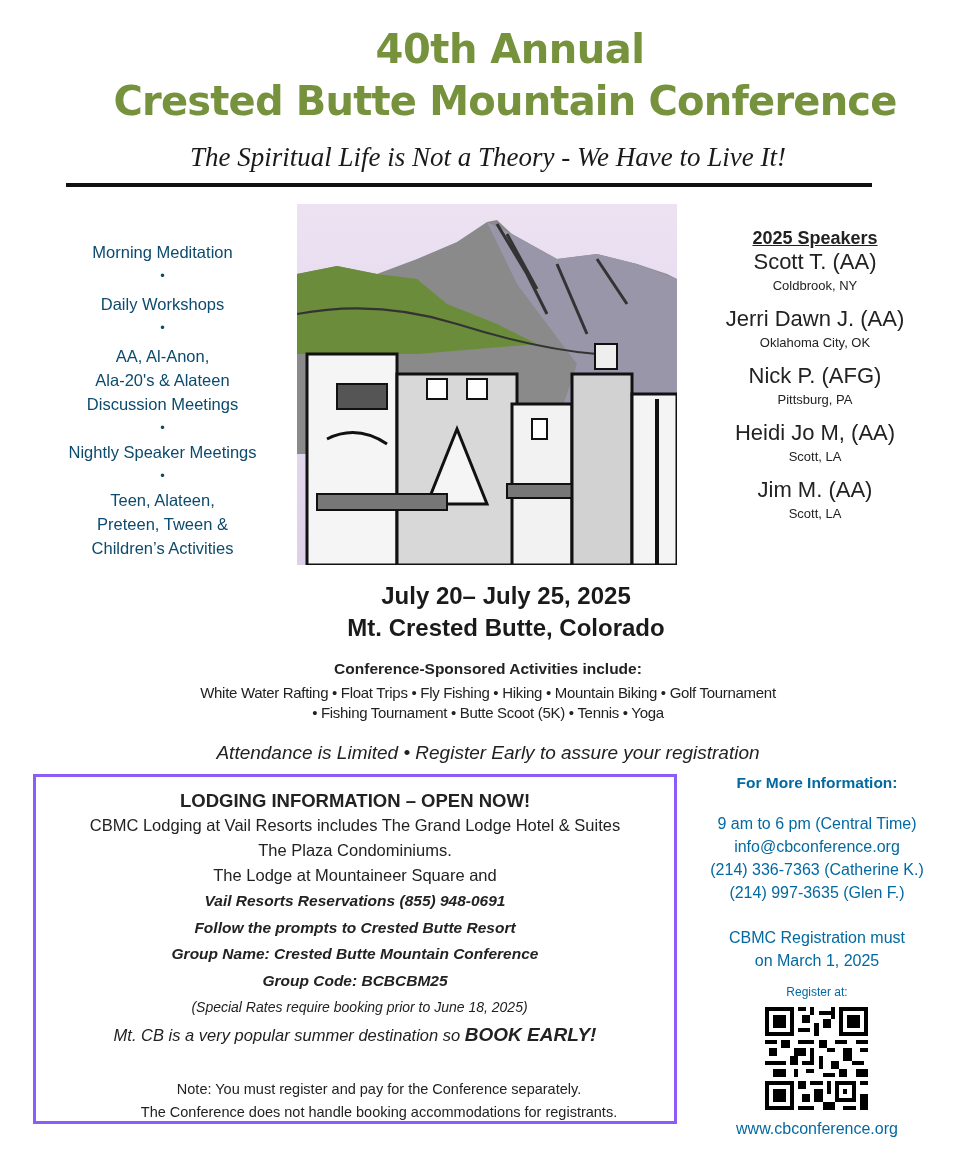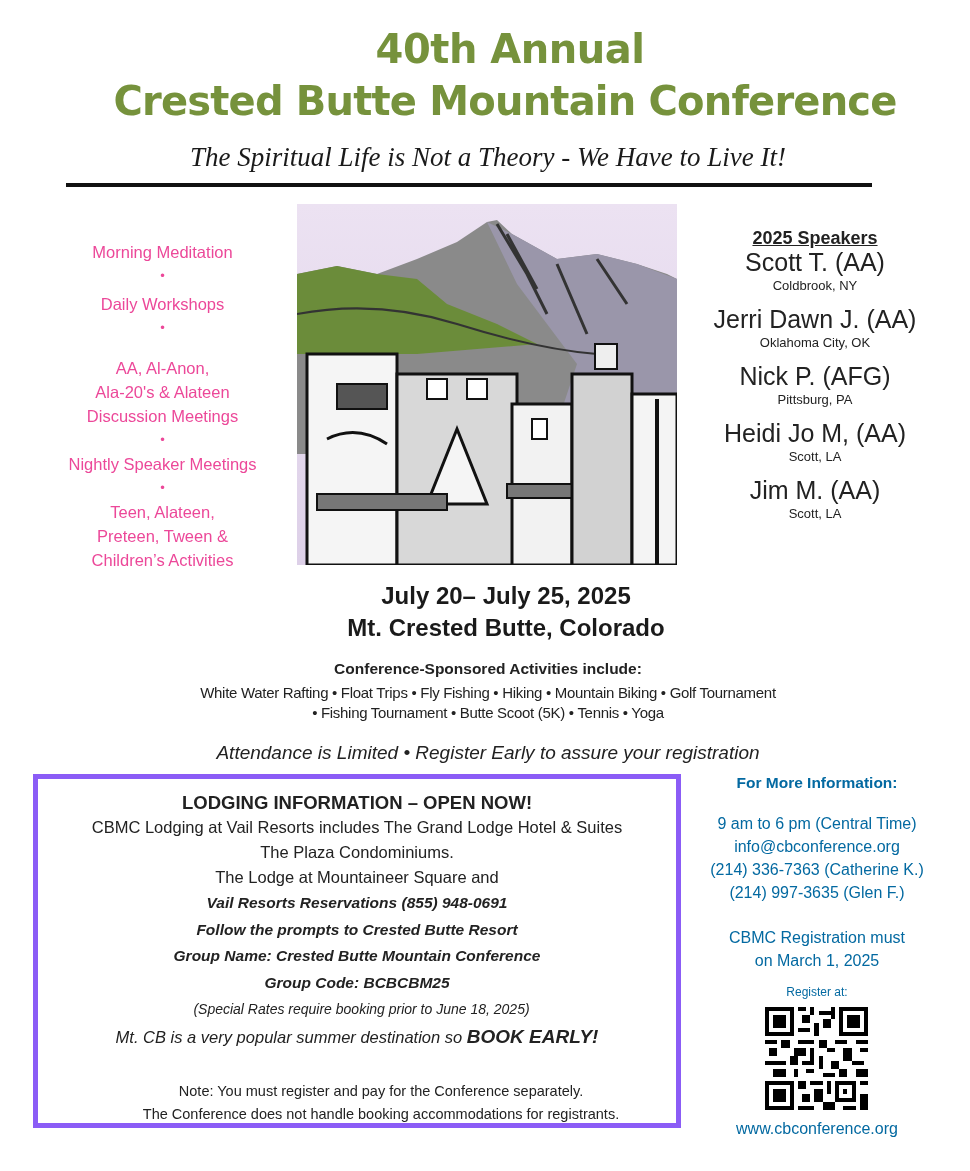--- a/index.html
+++ b/index.html
@@ -5,36 +5,36 @@
   html, body { margin: 0; padding: 0; background: #ffffff; }
   body { width: 970px; height: 1171px; position: relative; overflow: hidden; color: #222; font-family: "Liberation Sans", sans-serif; }
   .abs { position: absolute; }
   .center { text-align: center; }
 
   .title1 { left: 0; width: 1020px; top: 26px; font-size: 40px; font-weight: bold; color: #76923c; font-family: "DejaVu Sans", sans-serif; letter-spacing: -0.5px; }
   .title2 { left: 0; width: 1010px; top: 78px; font-size: 40px; font-weight: bold; color: #76923c; font-family: "DejaVu Sans", sans-serif; letter-spacing: -0.8px; }
   .tagline { left: 0; width: 976px; top: 142px; font-size: 27px; font-style: italic; font-family: "Liberation Serif", serif; color: #1a1a1a; }
   .divider { left: 66px; top: 183px; width: 806px; height: 4px; background: #111; }
 
-  .features { left: 50px; width: 225px; top: 240px; font-size: 16.5px; line-height: 24px; color: #ec4899; }
+  .features { left: 50px; width: 225px; top: 240px; font-size: 16.5px; line-height: 24px; color: #0c4a6e; }
   .features .bullet { font-size: 13px; line-height: 24px; }
 
   .hero { left: 297px; top: 204px; width: 380px; height: 361px; background: linear-gradient(180deg, #ece2f2 0%, #ddd0e8 100%); overflow: hidden; }
 
   .speakers { left: 700px; width: 230px; top: 228px; }
   .speakers .hdr { font-size: 18px; font-weight: bold; text-decoration: underline; }
-  .speakers .name { font-size: 25px; line-height: 26px; }
+  .speakers .name { font-size: 22px; line-height: 26px; }
   .speakers .loc { font-size: 13px; line-height: 22px; margin-bottom: 9px; }
 
   .dates { left: 0; width: 1012px; top: 580px; font-size: 24px; font-weight: bold; line-height: 32px; color: #1a1a1a; font-family: "Liberation Sans", sans-serif; }
   .acts-hdr { left: 0; width: 976px; top: 660px; font-size: 15.5px; font-weight: bold; }
   .acts { left: 150px; width: 676px; top: 683px; font-size: 15px; line-height: 20px; letter-spacing: -0.3px; }
   .attend { left: 0; width: 976px; top: 742px; font-size: 19px; font-style: italic; color: #222; }
 
-  .lodging { left: 33px; top: 774px; width: 638px; height: 344px; border: 5px solid #8b5cf6; }
+  .lodging { left: 33px; top: 774px; width: 638px; height: 344px; border: 3px solid #8b5cf6; }
   .lodging .l-hdr { margin-top: 12px; font-size: 18.5px; font-weight: bold; line-height: 24px; }
   .lodging .plain { font-size: 16.5px; line-height: 25px; }
   .lodging .bi { font-size: 15.5px; font-weight: bold; font-style: italic; line-height: 26.5px; }
   .lodging .small-i { font-size: 14px; font-style: italic; line-height: 27px; padding-left: 9px; }
   .lodging .early { font-size: 16.5px; font-style: italic; line-height: 27px; }
   .lodging .early b { font-size: 19px; }
   .lodging .note { font-size: 14.5px; line-height: 23px; margin-top: 29px; padding-left: 48px; }
 
   .info { left: 692px; width: 250px; top: 772px; color: #0369a1; }
   .info .hdr { font-size: 15.5px; font-weight: bold; line-height: 22px; margin-bottom: 18px; }
@@ -50,21 +50,21 @@
 <div class="abs title1 center">40th Annual</div>
 <div class="abs title2 center">Crested Butte Mountain Conference</div>
 <div class="abs tagline center">The Spiritual Life is Not a Theory - We Have to Live It!</div>
 <div class="abs divider"></div>
 
 <div class="abs features center">
   <div><span>Morning Meditation</span></div>
   <div class="bullet">•</div>
   <div style="margin-top:4px"><span>Daily Workshops</span></div>
   <div class="bullet">•</div>
-  <div style="margin-top:16px">
+  <div style="margin-top:4px">
     <div>AA, Al-Anon,</div>
     <div>Ala-20's &amp; Alateen</div>
     <div>Discussion Meetings</div>
   </div>
   <div class="bullet">•</div>
   <div><span style="white-space:nowrap">Nightly Speaker Meetings</span></div>
   <div class="bullet">•</div>
   <div>
     <div>Teen, Alateen,</div>
     <div>Preteen, Tween &amp;</div>

